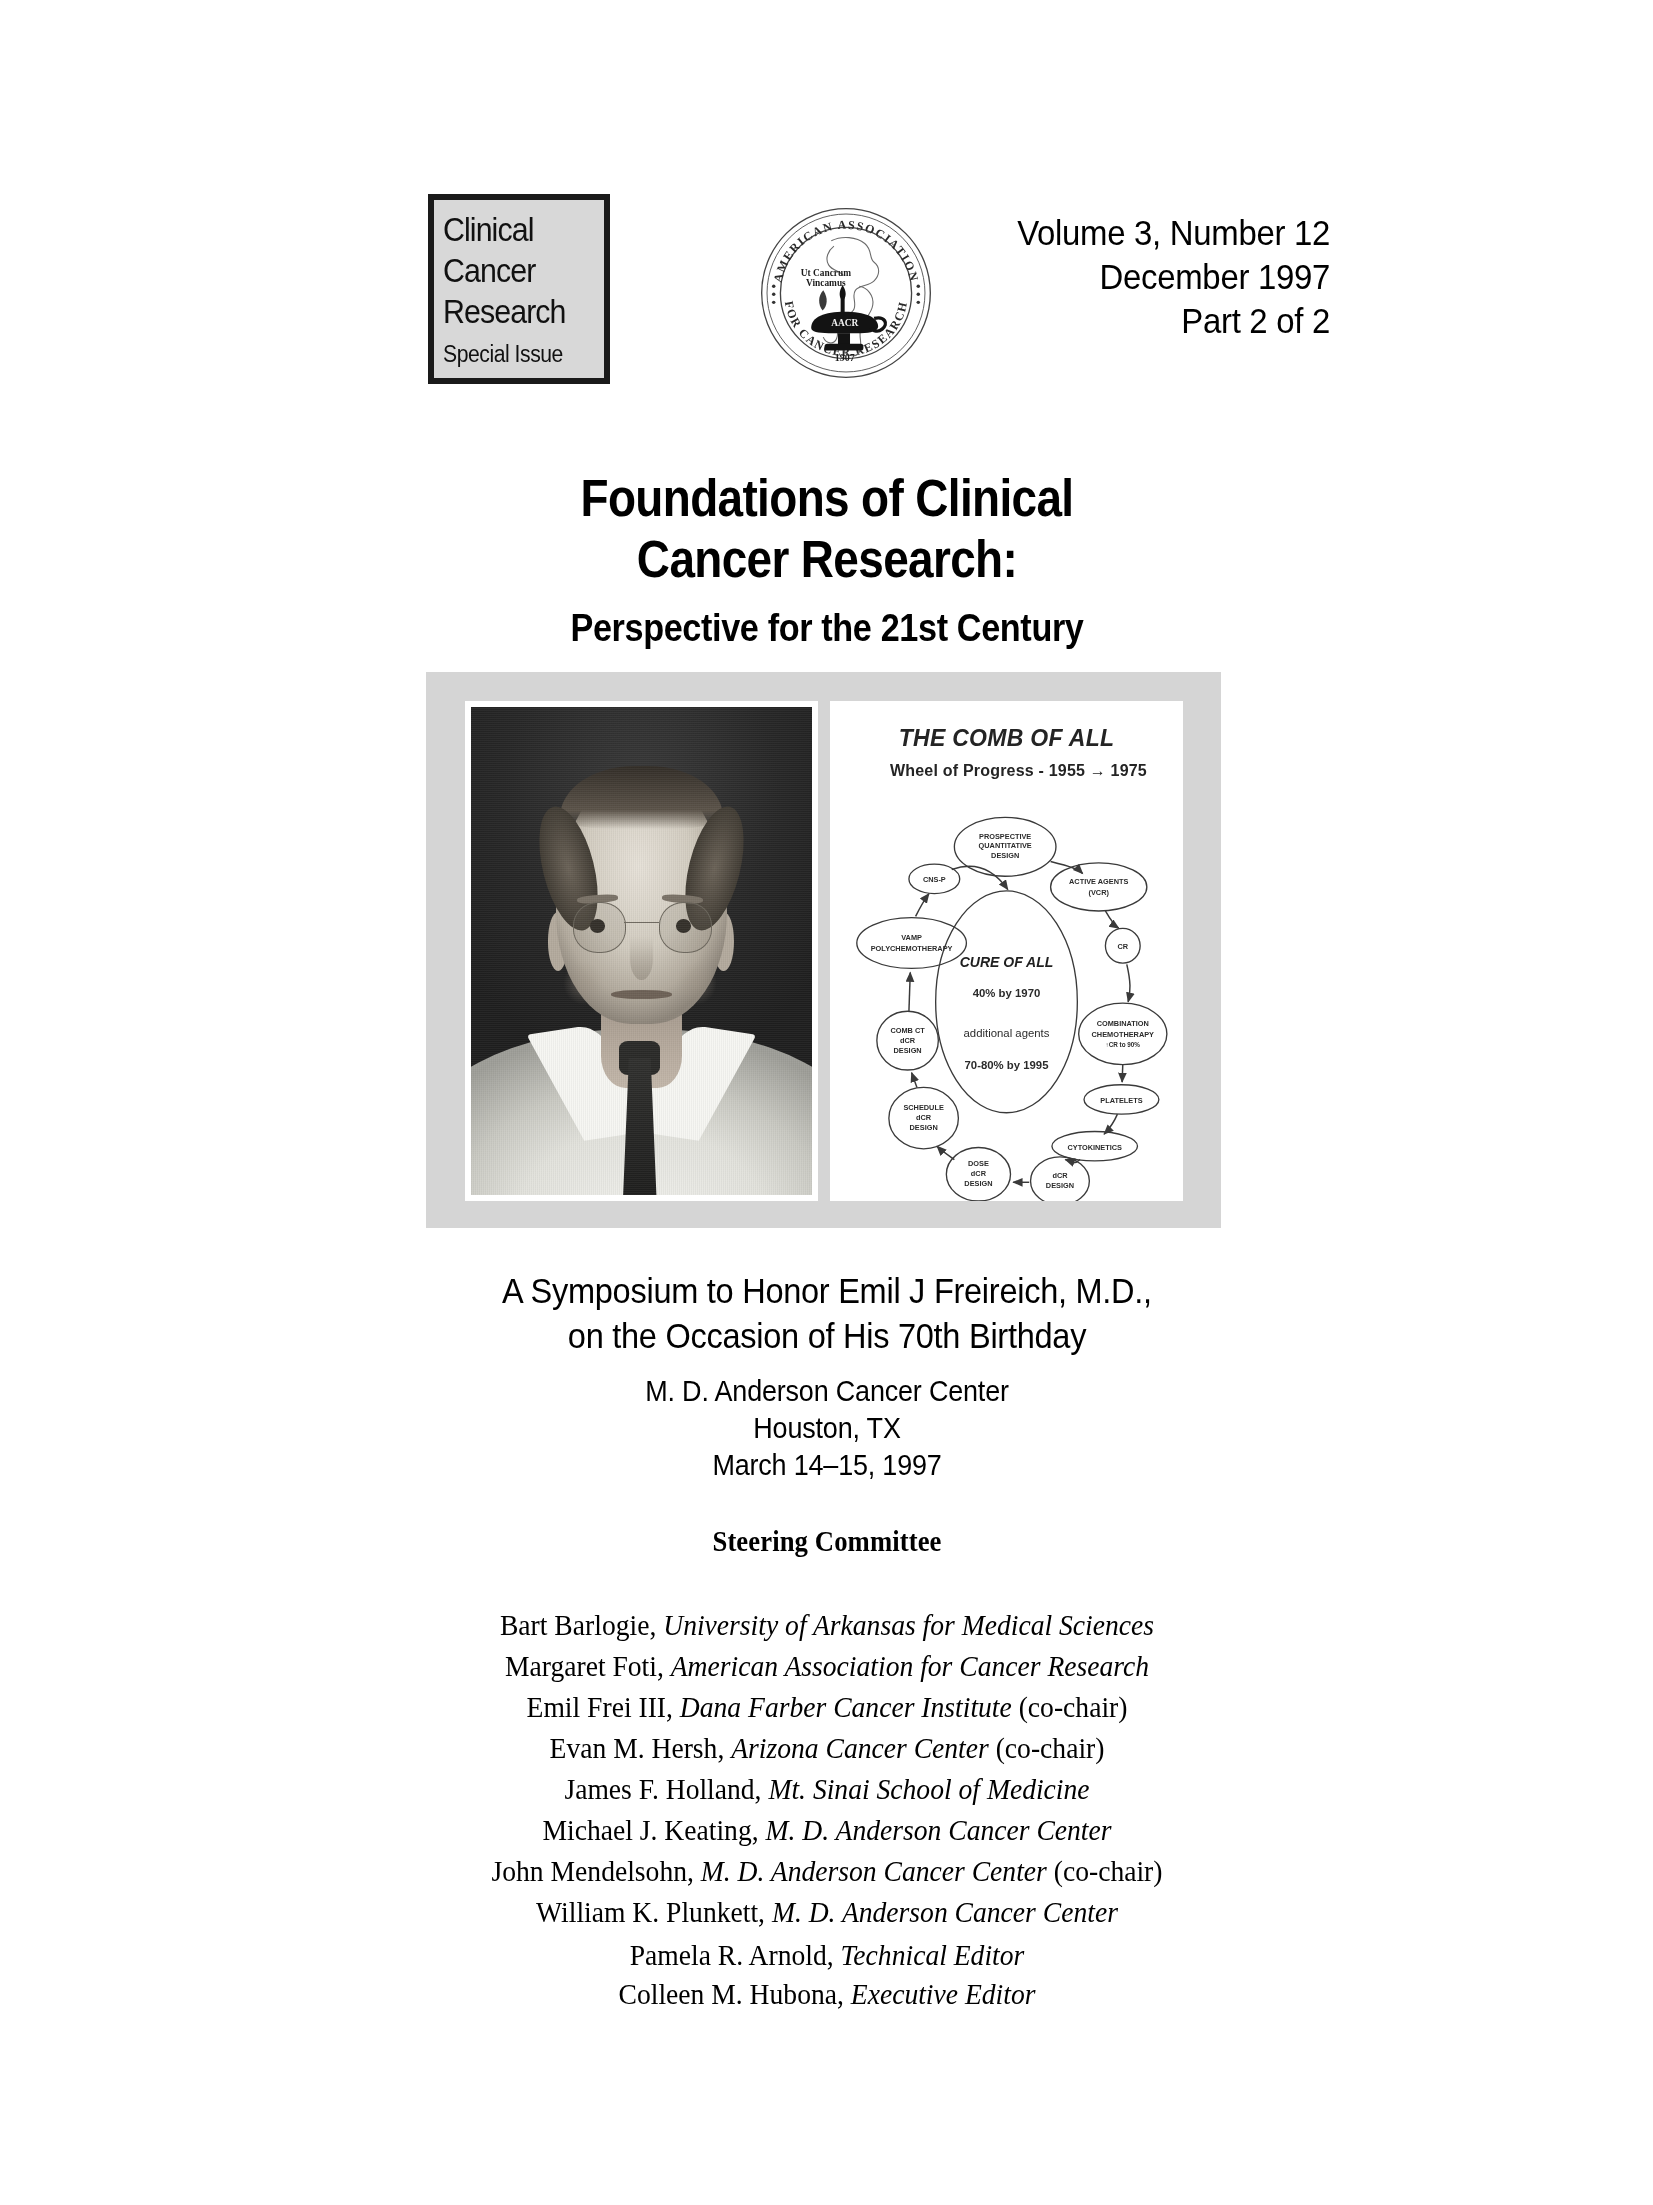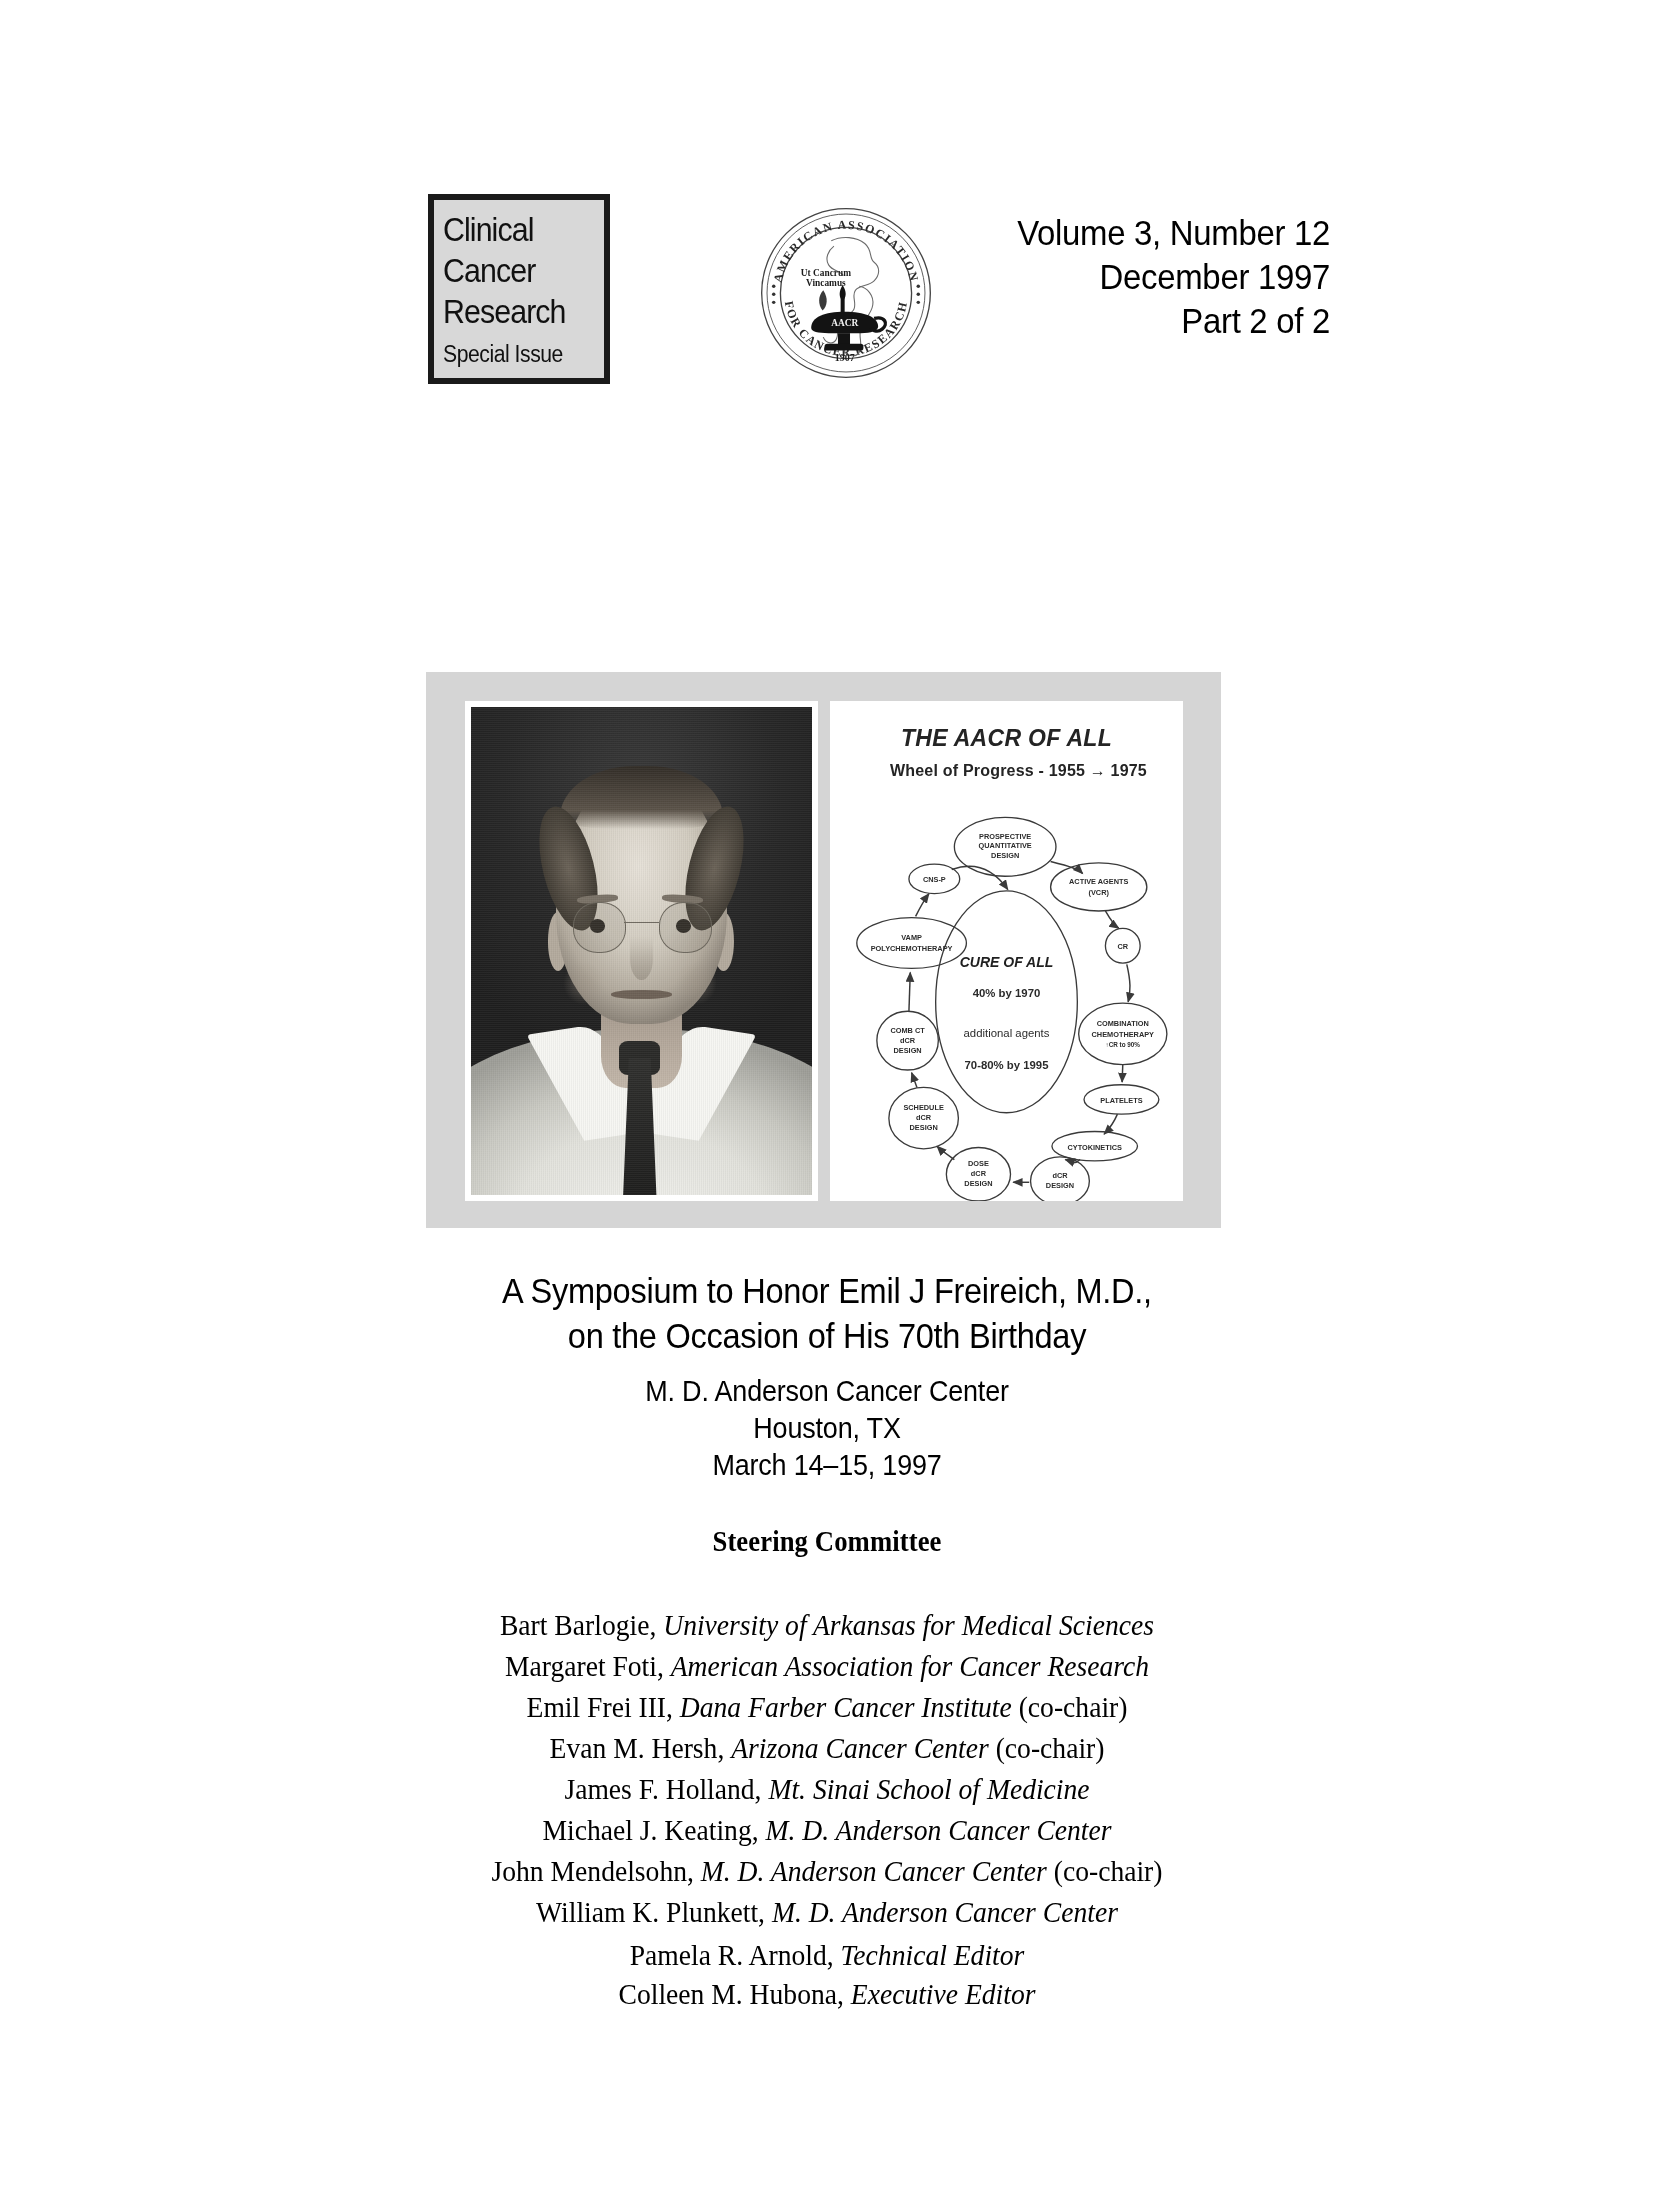--- a/index.html
+++ b/index.html
@@ -469,20 +469,25 @@
       </svg>
     </div>
 
     <div class="issue-info">
       <div>Volume 3, Number 12</div>
       <div>December 1997</div>
       <div>Part 2 of 2</div>
     </div>
   </div>
 
+  <div class="title-block">
+    <div class="title-main">Foundations of Clinical</div>
+    <div class="title-main">Cancer Research:</div>
+    <div class="title-sub">Perspective for the 21st Century</div>
+  </div>
 
   <div class="image-panel">
 
     <div class="photo-frame">
       <div class="photo">
         <div class="ph-bg"></div>
         <div class="ph-shoulders"></div>
         <div class="ph-collar-l"></div>
         <div class="ph-collar-r"></div>
         <div class="ph-neck"></div>
@@ -503,21 +508,21 @@
         <div class="ph-eye-r"></div>
         <div class="ph-nose"></div>
         <div class="ph-cheek-l"></div>
         <div class="ph-cheek-r"></div>
         <div class="ph-mouth"></div>
         <div class="ph-grain"></div>
       </div>
     </div>
 
     <div class="diagram-frame">
-      <div class="diag-title">THE AACR OF ALL</div>
+      <div class="diag-title">THE COMB OF ALL</div>
       <div class="diag-sub">Wheel of Progress - 1955 → 1975</div>
 
       <svg class="diag-svg" viewBox="0 0 528 618">
         <defs>
           <marker id="ah" markerWidth="8" markerHeight="8" refX="6.4" refY="3" orient="auto">
             <path d="M0,0 L7,3 L0,6 z" fill="#3a3a3a"></path>
           </marker>
         </defs>
 
         <ellipse class="ell" cx="264" cy="320" rx="106" ry="166"></ellipse>

